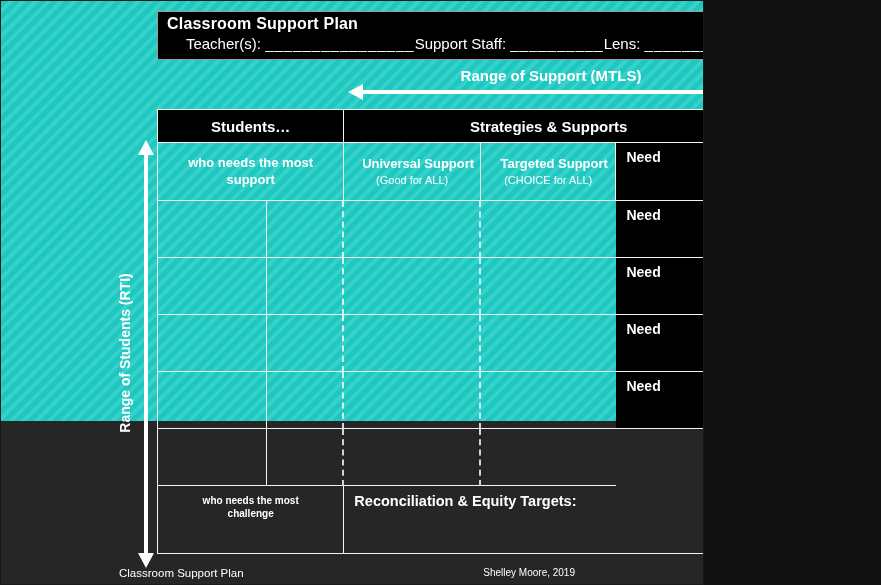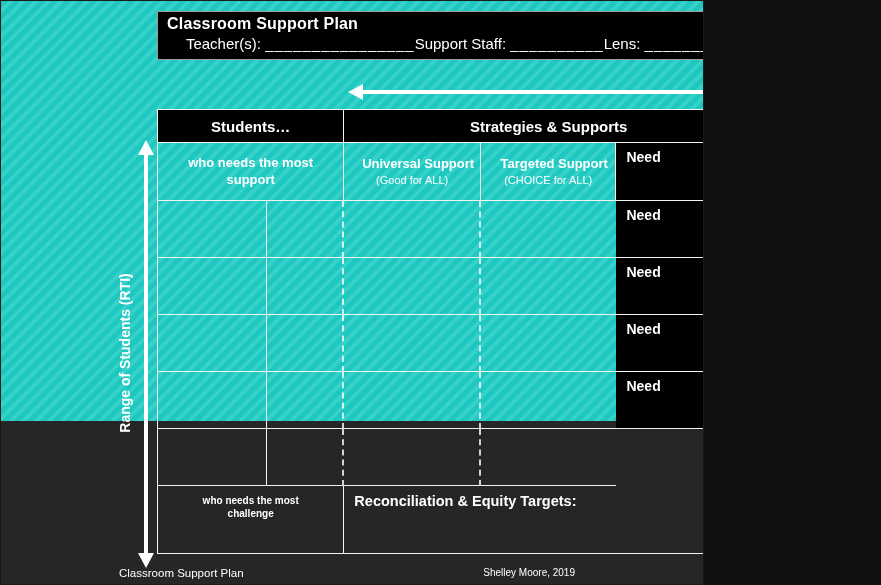--- a/index.html
+++ b/index.html
@@ -89,20 +89,21 @@
         <span>Support Staff:</span>
         <span class="blank">__________</span>
       </span>
       <span class="field">
         <span>Lens:</span>
         <span class="blank">__________</span>
       </span>
     </div>
   </div>
 
+  <div id="h-arrow-label">Range of Support (MTLS)</div>
   <div id="h-arrow">
     <div class="head-l"></div>
     <div class="line"></div>
     <div class="head-r"></div>
   </div>
 
   <div id="v-arrow">
     <div class="head-t"></div>
     <div class="line"></div>
     <div class="head-b"></div>

